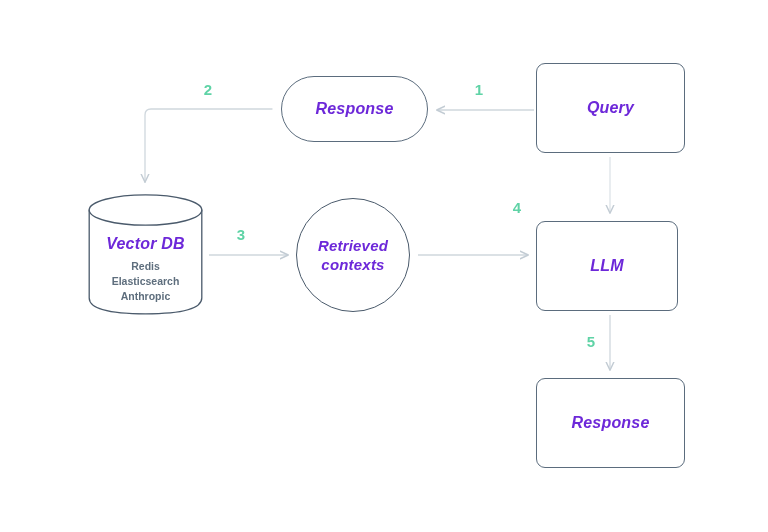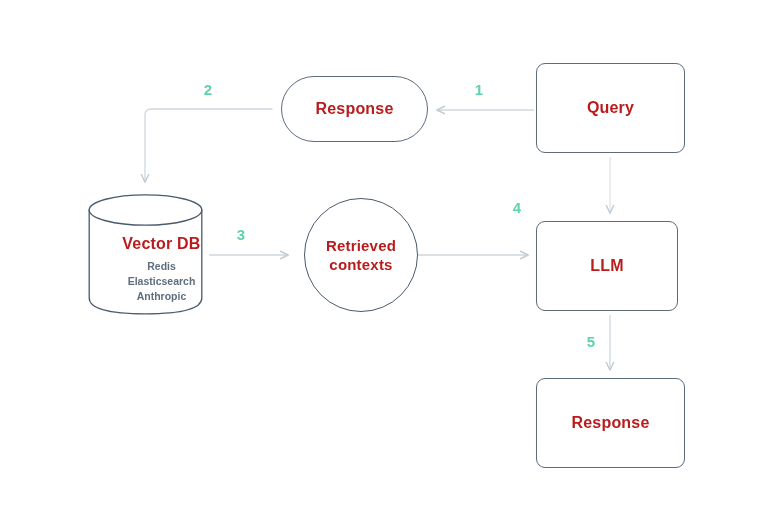--- a/index.html
+++ b/index.html
@@ -32,23 +32,24 @@
     display: flex;
     flex-direction: column;
     align-items: center;
     justify-content: center;
     text-align: center;
     background: #ffffff;
   }
   .node-title {
     font-weight: bold;
     font-size: 16px;
-    color: #b91c1c;
+    color: #6d28d9;
     letter-spacing: 0.2px;
     line-height: 1.2;
+    font-style: italic;
   }
   .node-sub {
     font-size: 10.5px;
     color: #5e6e7d;
     line-height: 1.45;
     margin-top: 6px;
     font-weight: bold;
   }
   
   #node-query {
@@ -63,21 +64,21 @@
   #node-response-top {
     left: 281px;
     top: 76px;
     width: 147px;
     height: 66px;
     border: 1.3px solid #5b6c7d;
     border-radius: 33px;
   }
   
   #node-retrieved {
-    left: 304px;
+    left: 296px;
     top: 198px;
     width: 114px;
     height: 114px;
     border: 1.3px solid #4a5a6b;
     border-radius: 50%;
   }
   #node-retrieved .node-title { font-size: 15px; line-height: 1.3; }
   
   #node-llm {
     left: 536px;
@@ -114,21 +115,20 @@
     position: absolute;
     left: 0;
     top: 30px;
     width: 115px;
     height: 92px;
     display: flex;
     flex-direction: column;
     align-items: center;
     justify-content: center;
     text-align: center;
-    margin-left: 16px;
   }
   .step-label {
     position: absolute;
     color: #5fd3a6;
     font-weight: bold;
     font-size: 15px;
     text-align: center;
   }
   #step-1 { left: 468px; top: 81px; width: 22px; }
   #step-2 { left: 197px; top: 81px; width: 22px; }

